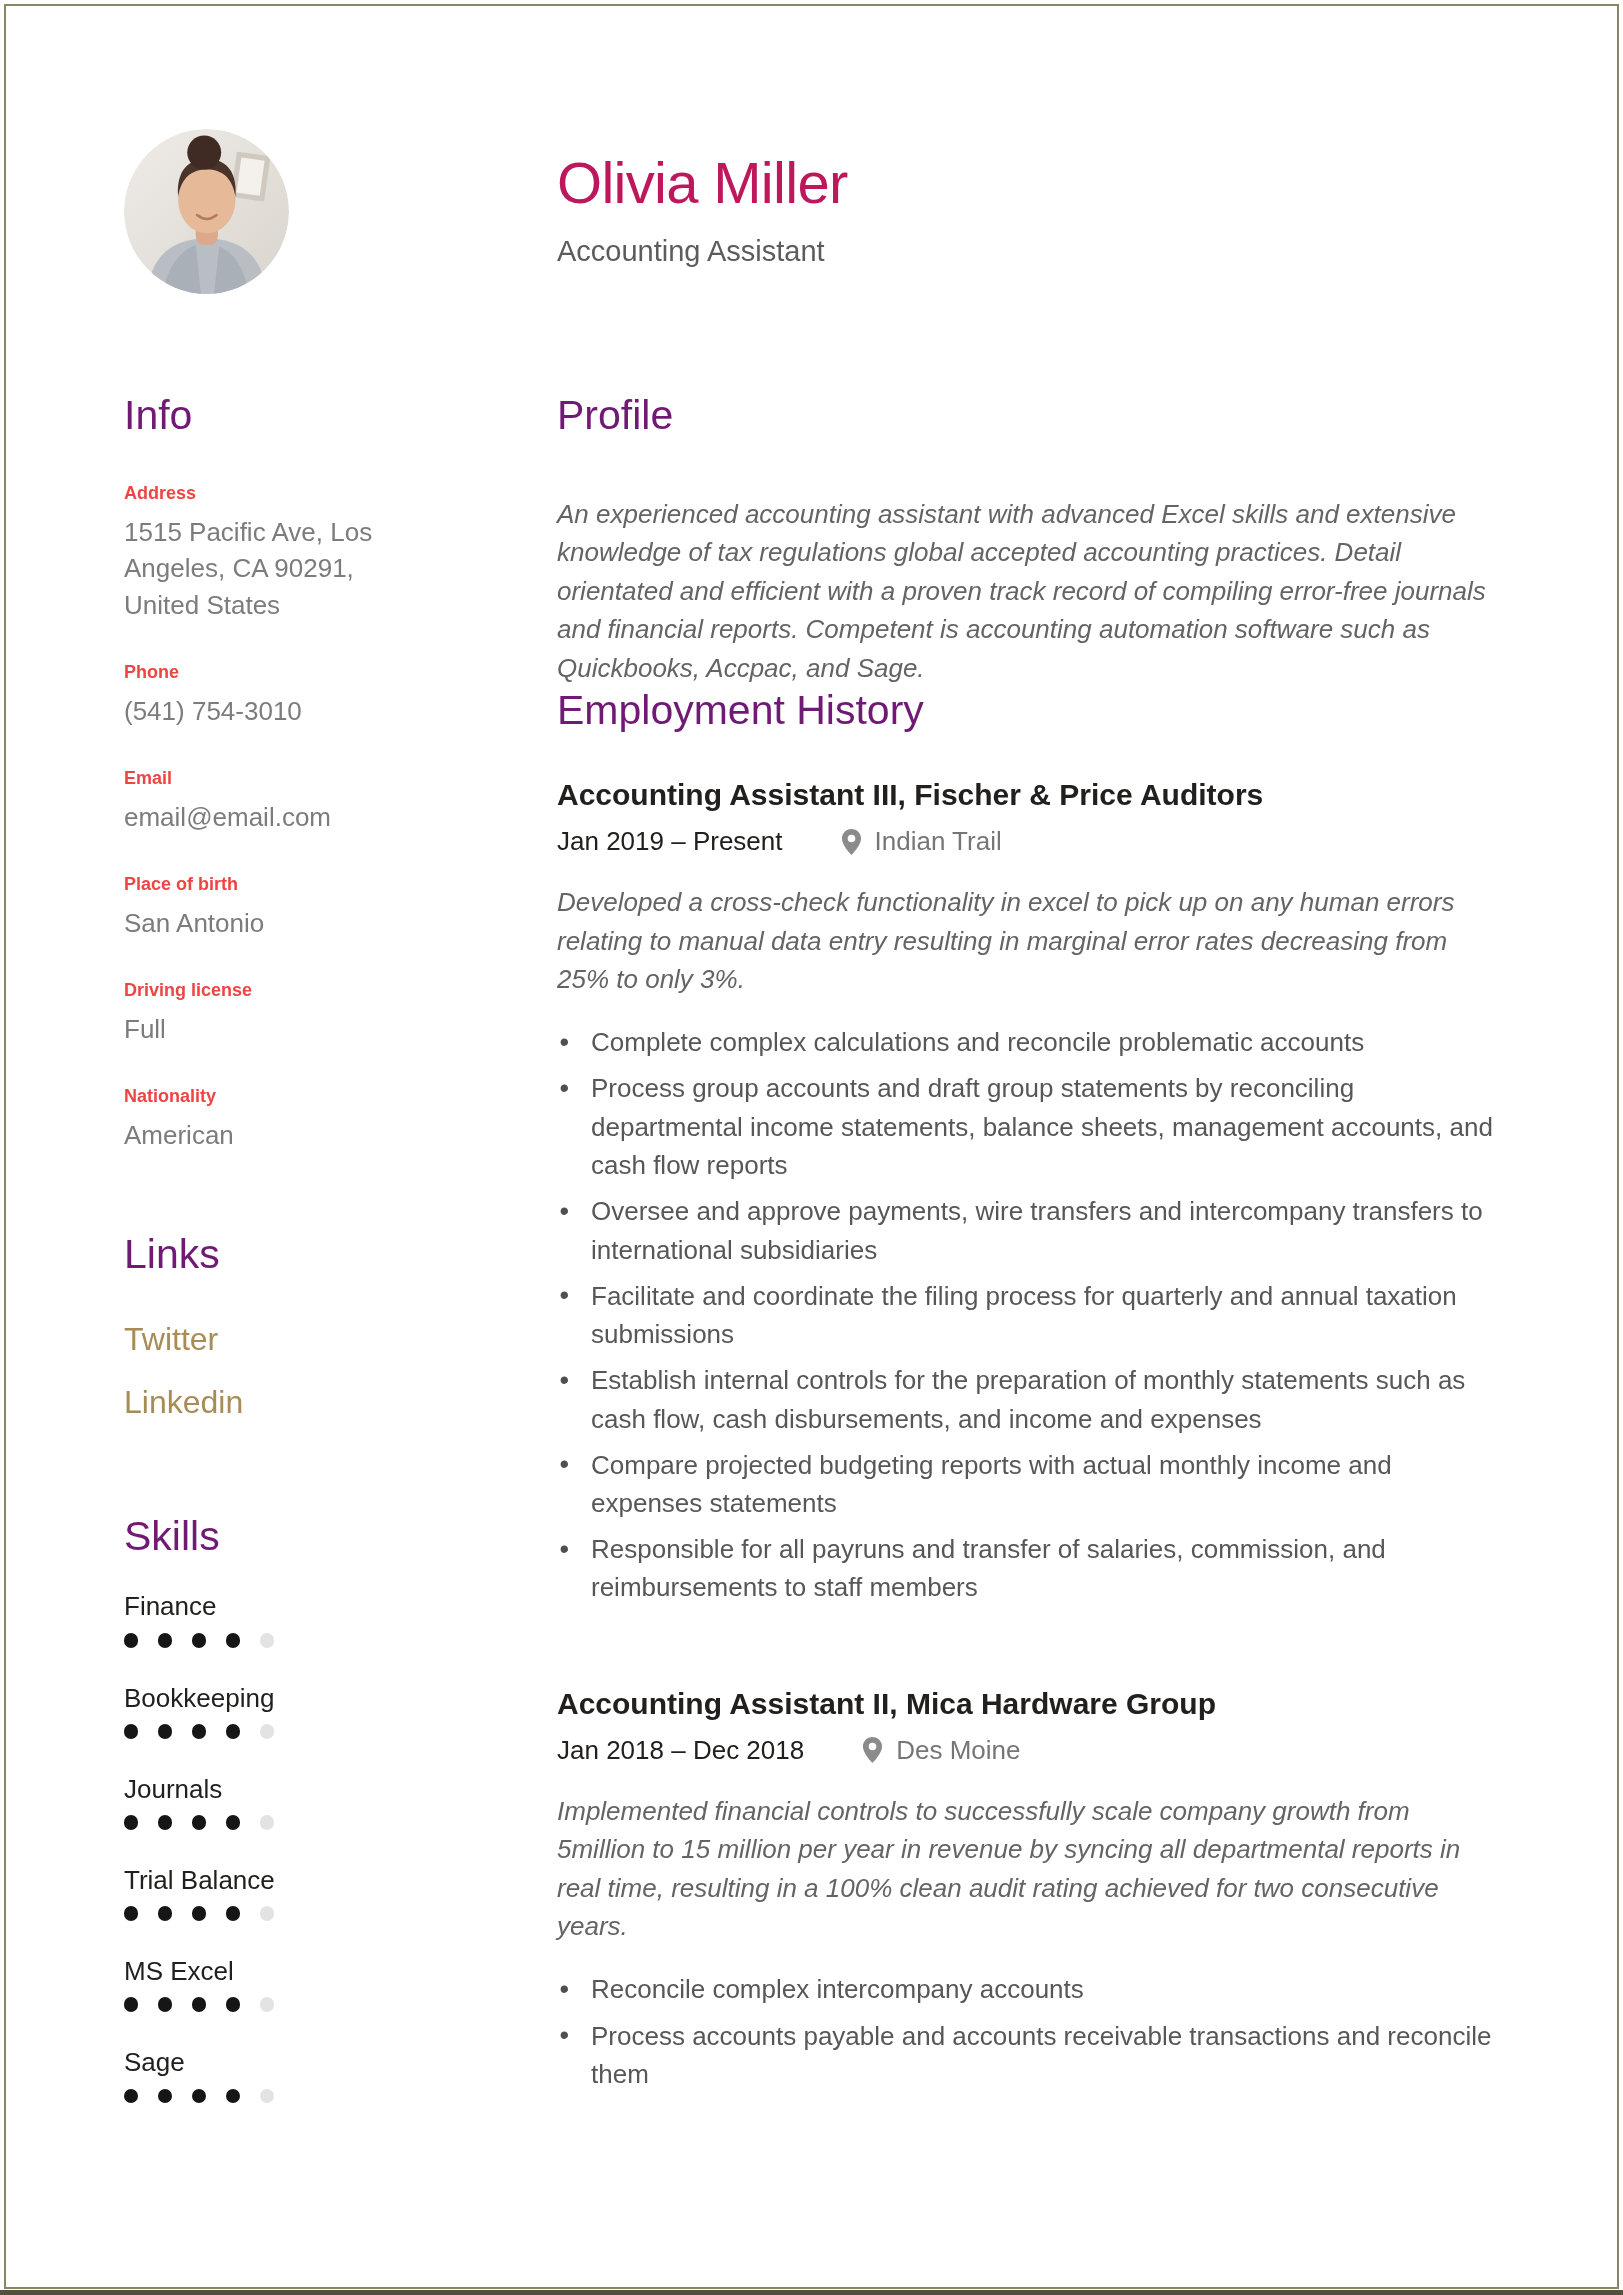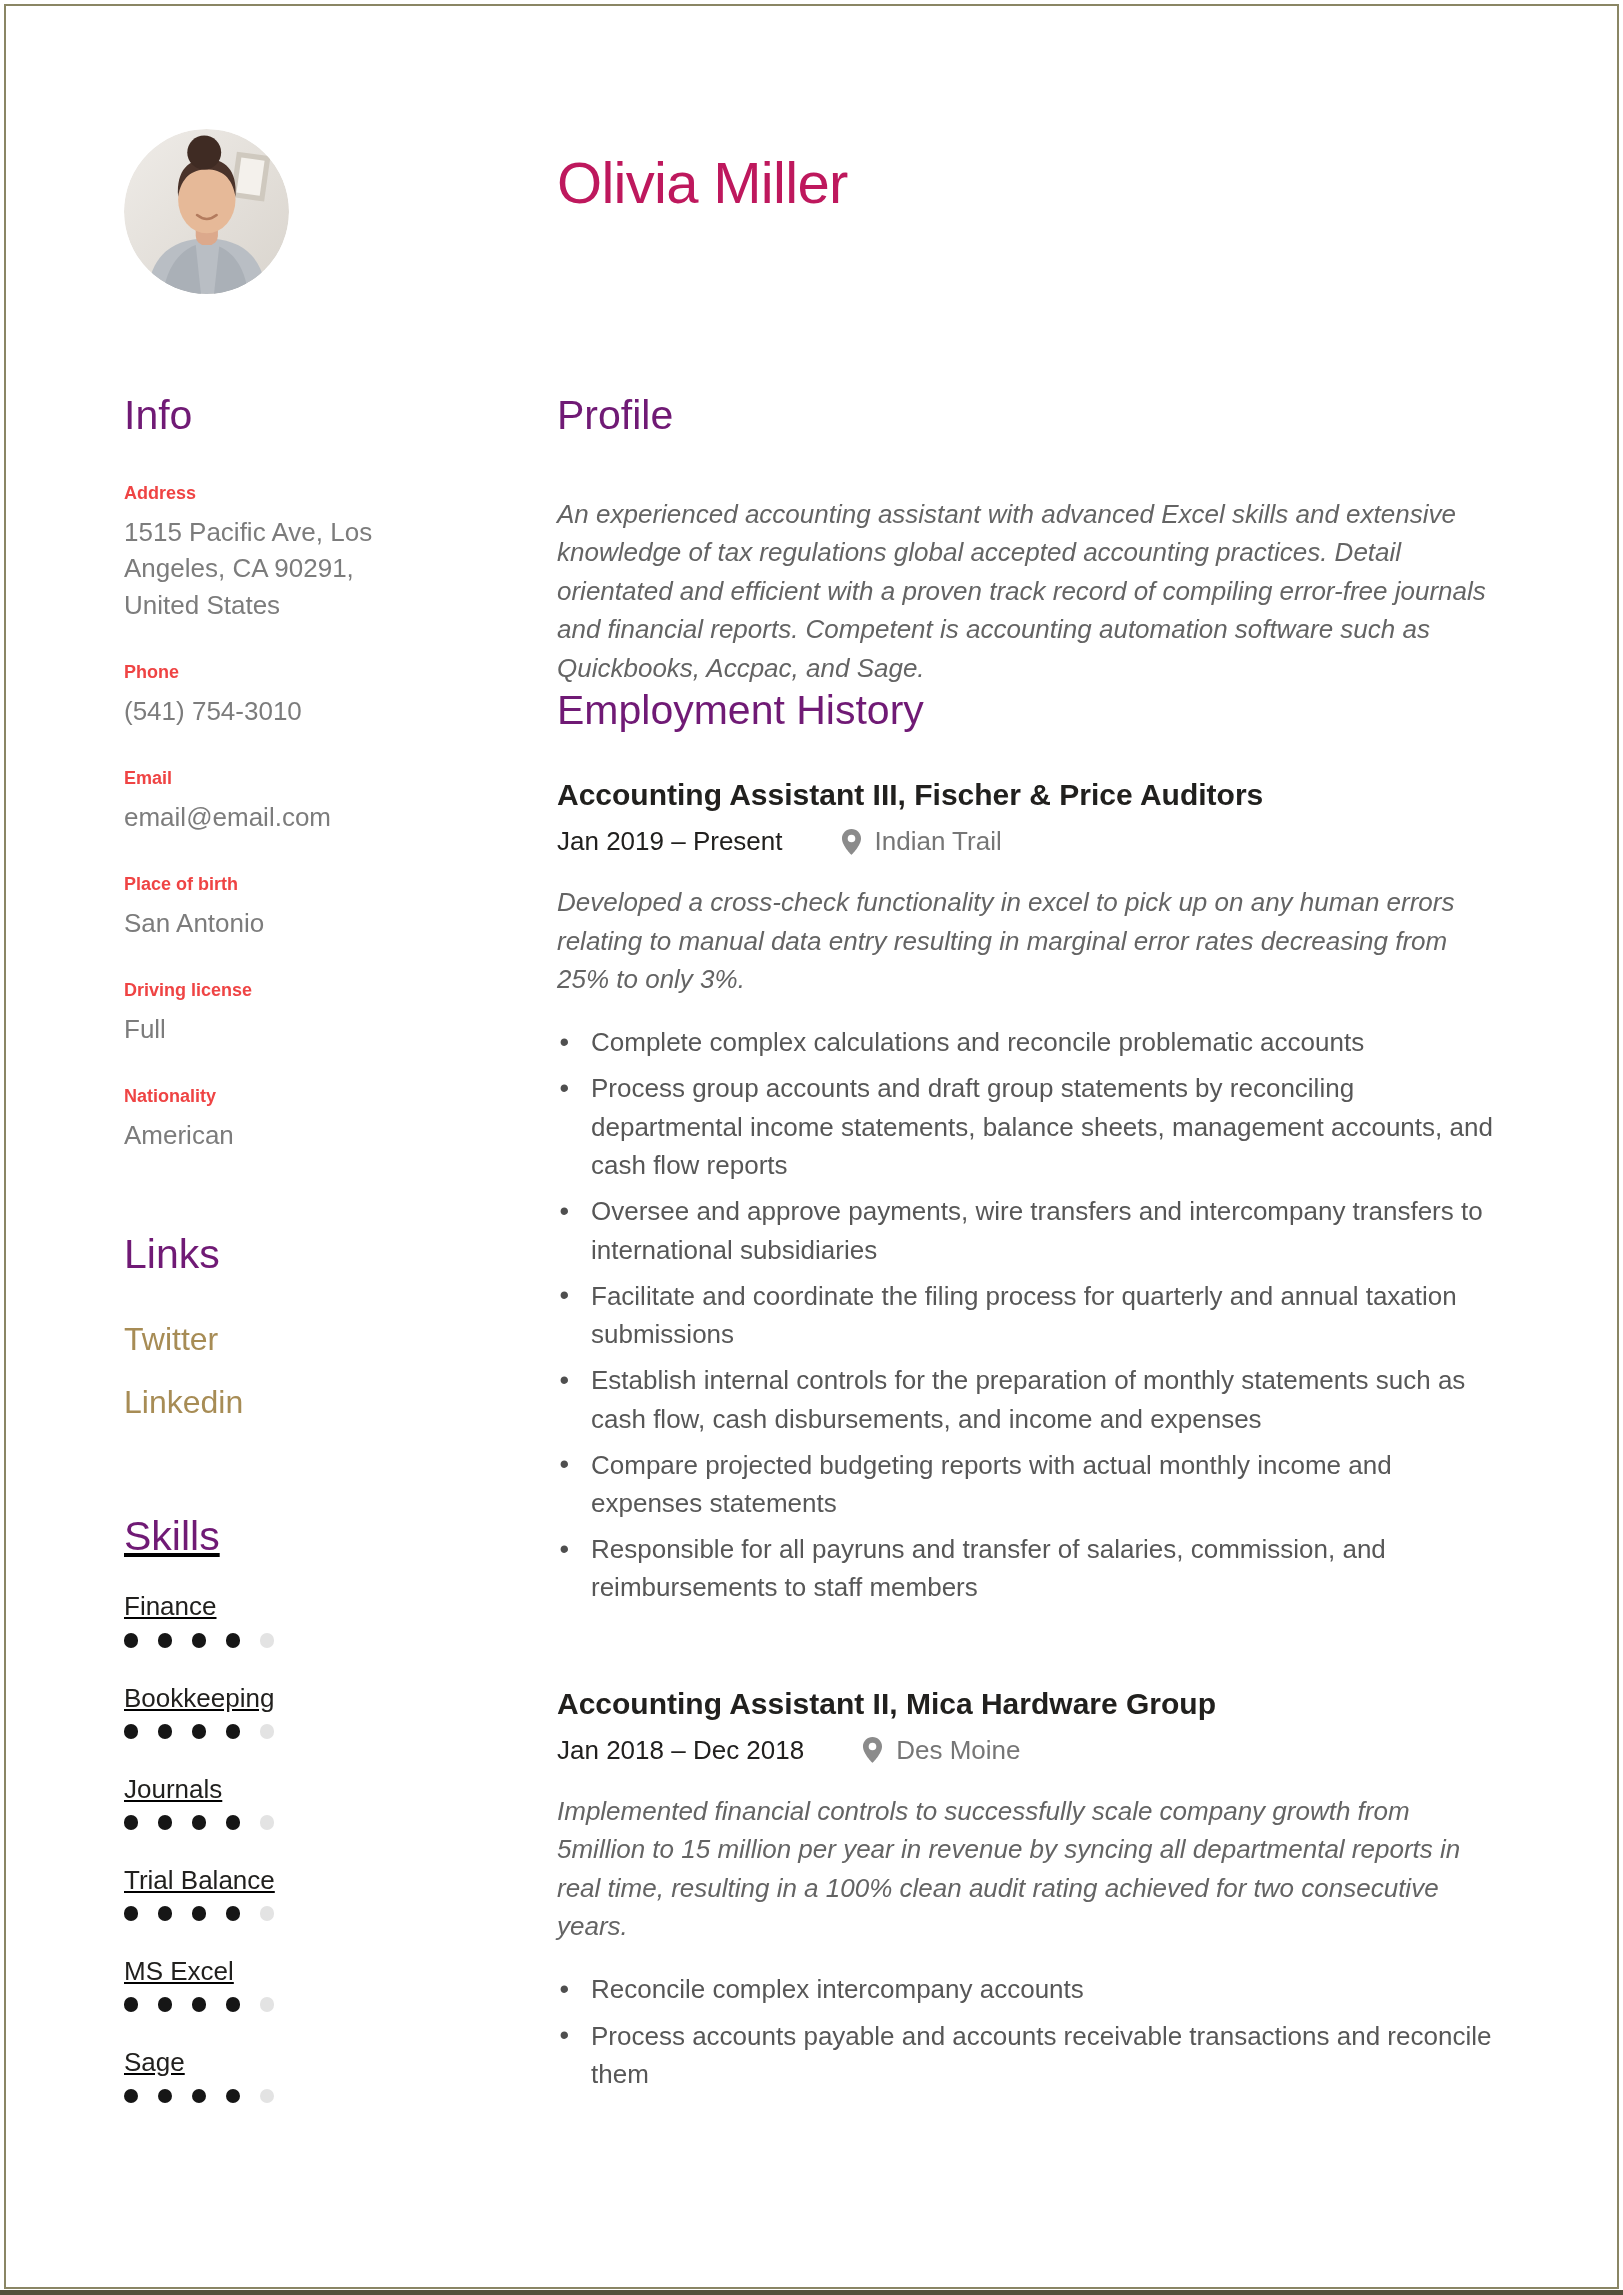--- a/index.html
+++ b/index.html
@@ -52,21 +52,21 @@
     font-size:18px; line-height:1.2; font-weight:700; color:#ef4444;
     margin-bottom:9.1px;
   }
   .info-value { font-size:26px; line-height:1.4; color:#7c7c7c; }
   .links-section { margin-top:78px; }
   .links-heading { margin-bottom:41px !important; }
   .link-item {
     font-size:32px; line-height:1.2; color:#a78c55;
     margin-bottom:25px; text-decoration:none; display:block; cursor:pointer;margin-top:16px;
   }
-  .skills-section { margin-top:92px;text-decoration:underline; }
+  .skills-section { margin-top:92px; }
   .skills-heading { margin-bottom:31px !important; }
   .skill-item { margin-bottom:35px; }
   .skill-name { font-size:26px; line-height:1.2; color:#21201e; margin-bottom:10.5px; }
   .dots { display:flex; gap:19.6px; margin-top:1.3px; }
   .dot { width:14.4px; height:14.4px; border-radius:50%; background:#e3e3e3; }
   .dot.filled { background:#161616; }
   
   .main-col { width:939px; }
   .para {
     font-size:26px; line-height:1.475; color:#646464; font-style:italic;
@@ -131,20 +131,21 @@
 
           <circle cx="123" cy="36" r="26" fill="#3f2b23"></circle>
 
           <path d="M112 132 Q127 144 142 132" stroke="#b37b5e" stroke-width="4" fill="none" stroke-linecap="round"></path>
         </g>
       </svg>
     </div>
 
     <div class="header-text">
       <h1 class="name">Olivia Miller</h1>
+      <div class="subtitle">Accounting Assistant</div>
     </div>
 
     <div class="left-col">
 
       <h2 class="section-heading info-heading">Info</h2>
 
       <div class="info-field">
         <div class="info-label">Address</div>
         <div class="info-value">1515 Pacific Ave, Los Angeles, CA 90291, United States</div>
       </div>

